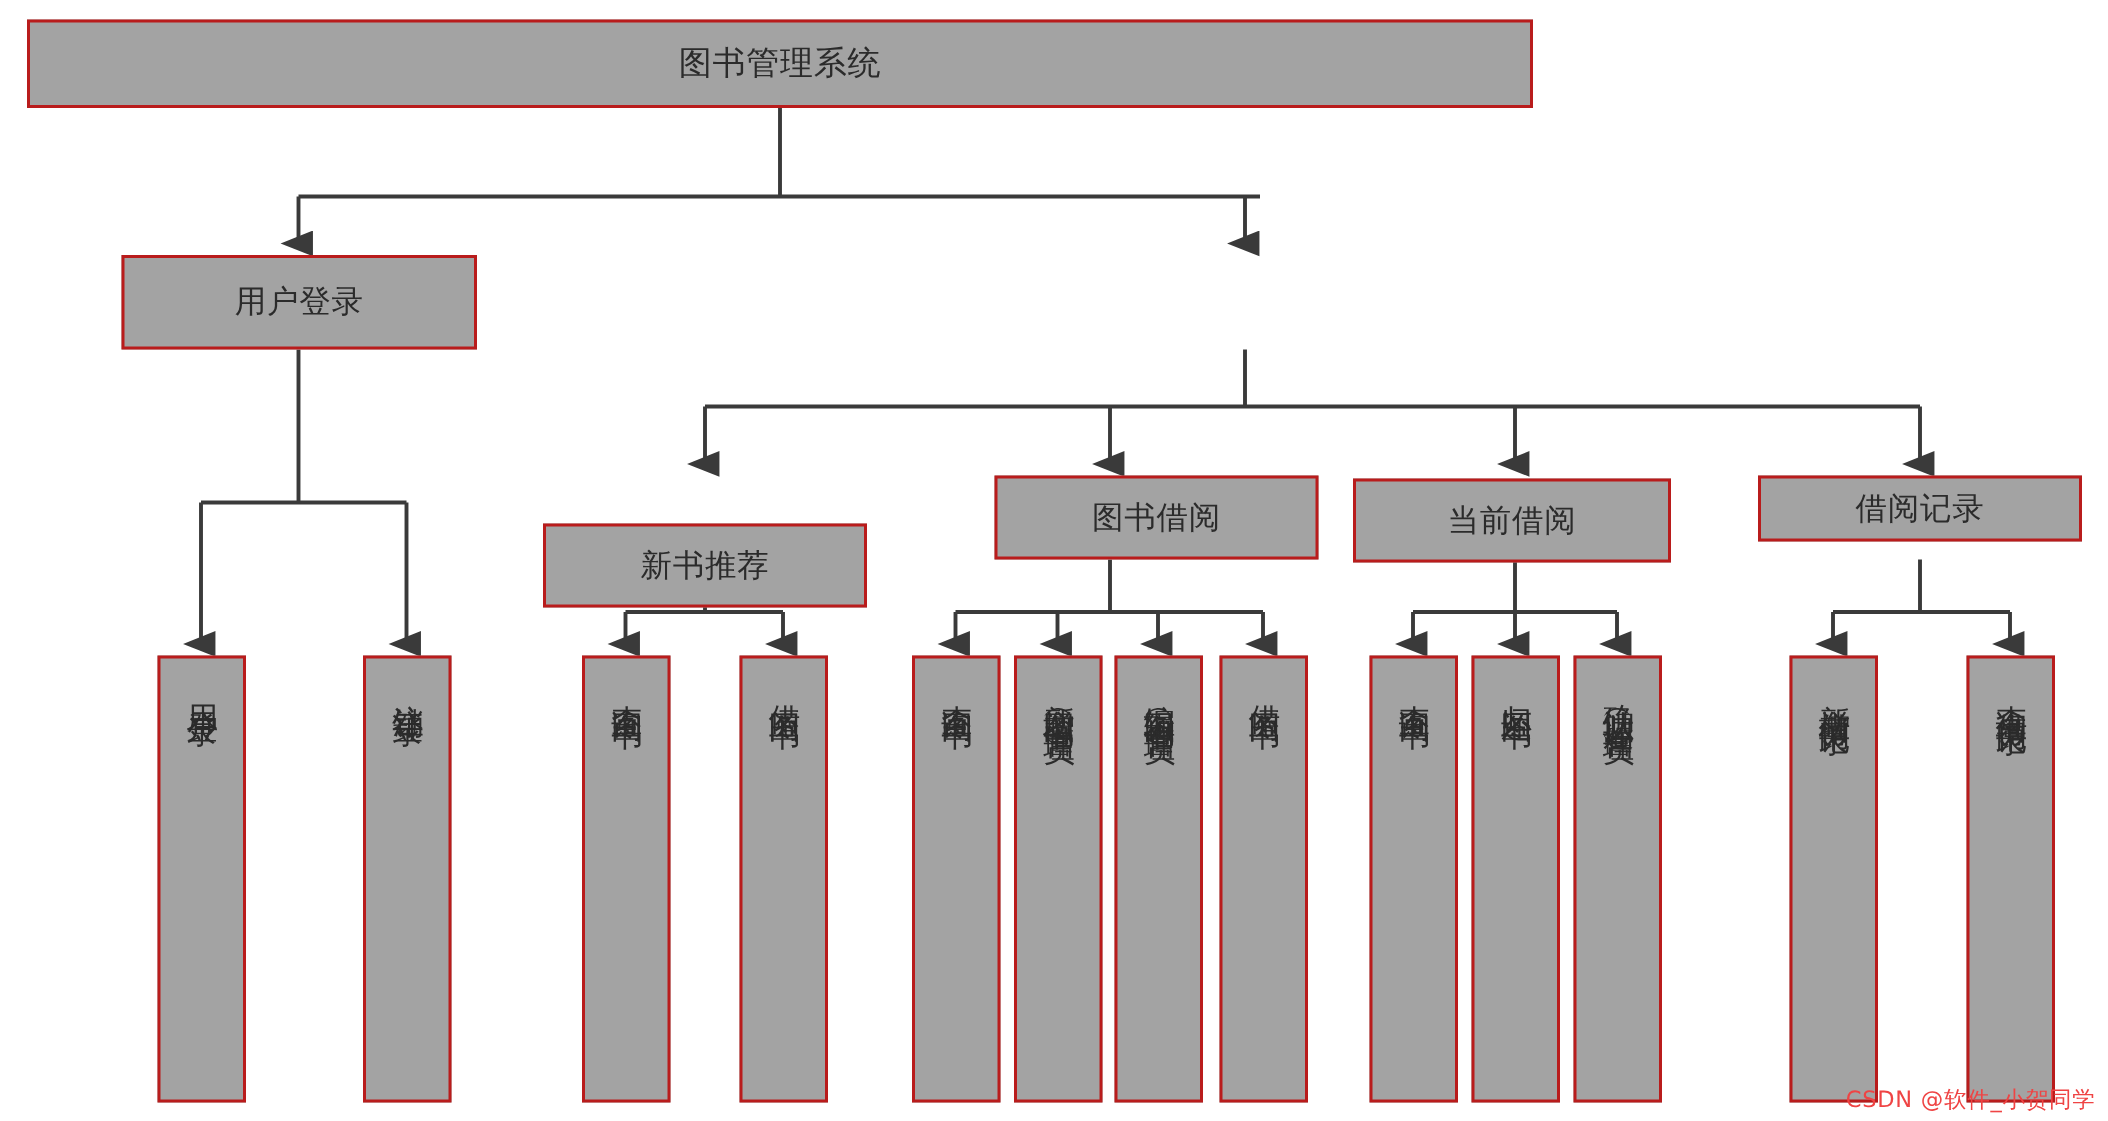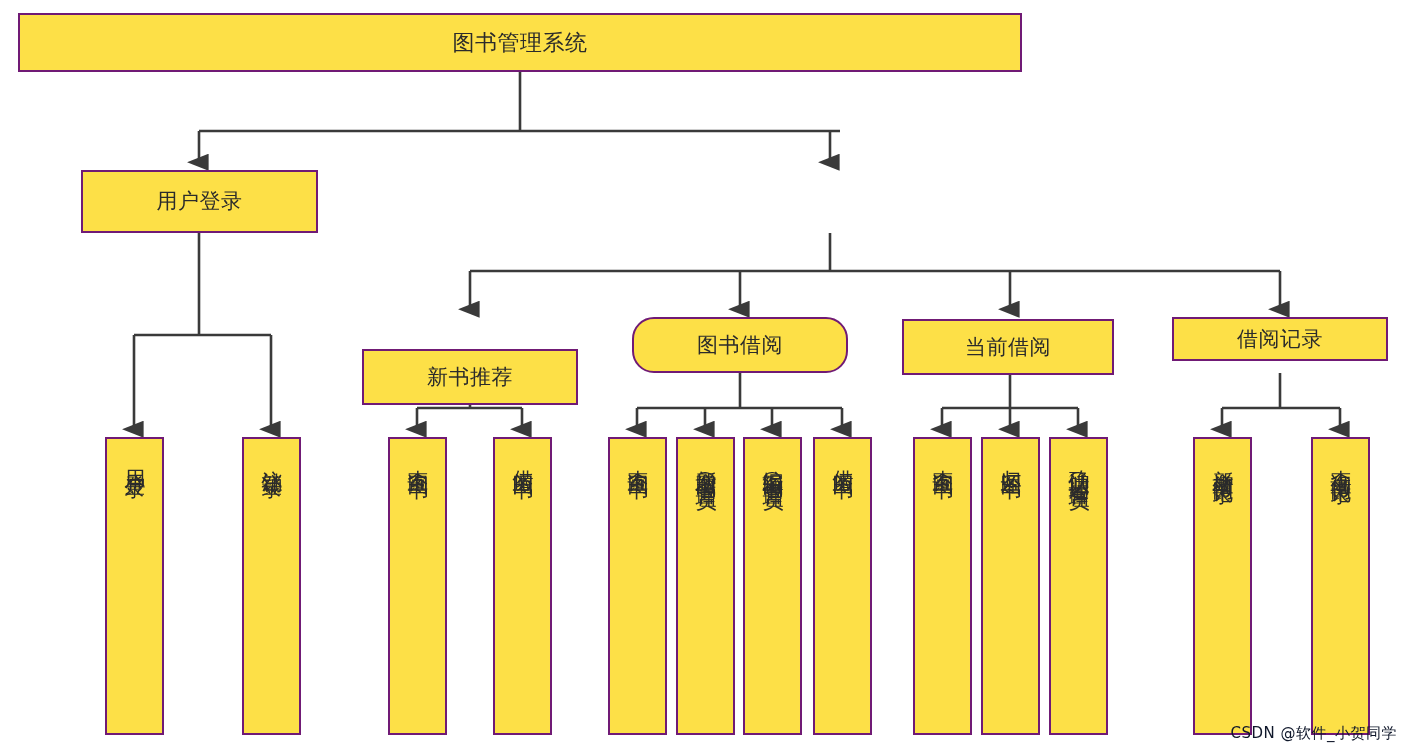--- a/index.html
+++ b/index.html
@@ -22,22 +22,22 @@
     position: absolute;
     left: 0;
     top: 0;
     width: 1405px;
     height: 747px;
     pointer-events: none;
   }
   .node {
     position: absolute;
     box-sizing: border-box;
-    background: #fde047;
-    border: 2px solid #701a75;
+    background: #a3a3a3;
+    border: 2px solid #b91c1c;
     display: flex;
     align-items: center;
     justify-content: center;
     color: #2b2b2b;
   }
   .node .node-label {
     display: block;
     text-align: center;
     line-height: 1.08;
     letter-spacing: 0.5px;
@@ -60,21 +60,21 @@
     font-size: 21px;
     line-height: 1.0;
     letter-spacing: 3px;
     white-space: nowrap;
   }
   #watermark {
     position: absolute;
     right: 8px;
     bottom: 4px;
     font-size: 15px;
-    color: #0f172a;
+    color: #ef4444;
     letter-spacing: 0.5px;
     white-space: nowrap;
     user-select: none;
   }
 </style>
 </head>
 <body>
 
 <div id="diagram-root">
 
@@ -134,21 +134,21 @@
 
   <div class="node horiz" style="left:81px; top:170px; width:237px; height:63px;">
     <span class="node-label">用户登录</span>
   </div>
 
 
   <div class="node horiz" style="left:362px; top:317px; width:216px; height:56px;margin-top:32px;">
     <span class="node-label">新书推荐</span>
   </div>
 
-  <div class="node horiz" style="left:632px; top:317px; width:216px; height:56px;border-radius:22px;">
+  <div class="node horiz" style="left:663px; top:317px; width:216px; height:56px;">
     <span class="node-label">图书借阅</span>
   </div>
 
   <div class="node horiz" style="left:902px; top:319px; width:212px; height:56px;justify-content:center;">
     <span class="node-label">当前借阅</span>
   </div>
 
   <div class="node horiz" style="left:1172px; top:317px; width:216px; height:44px;">
     <span class="node-label">借阅记录</span>
   </div>

